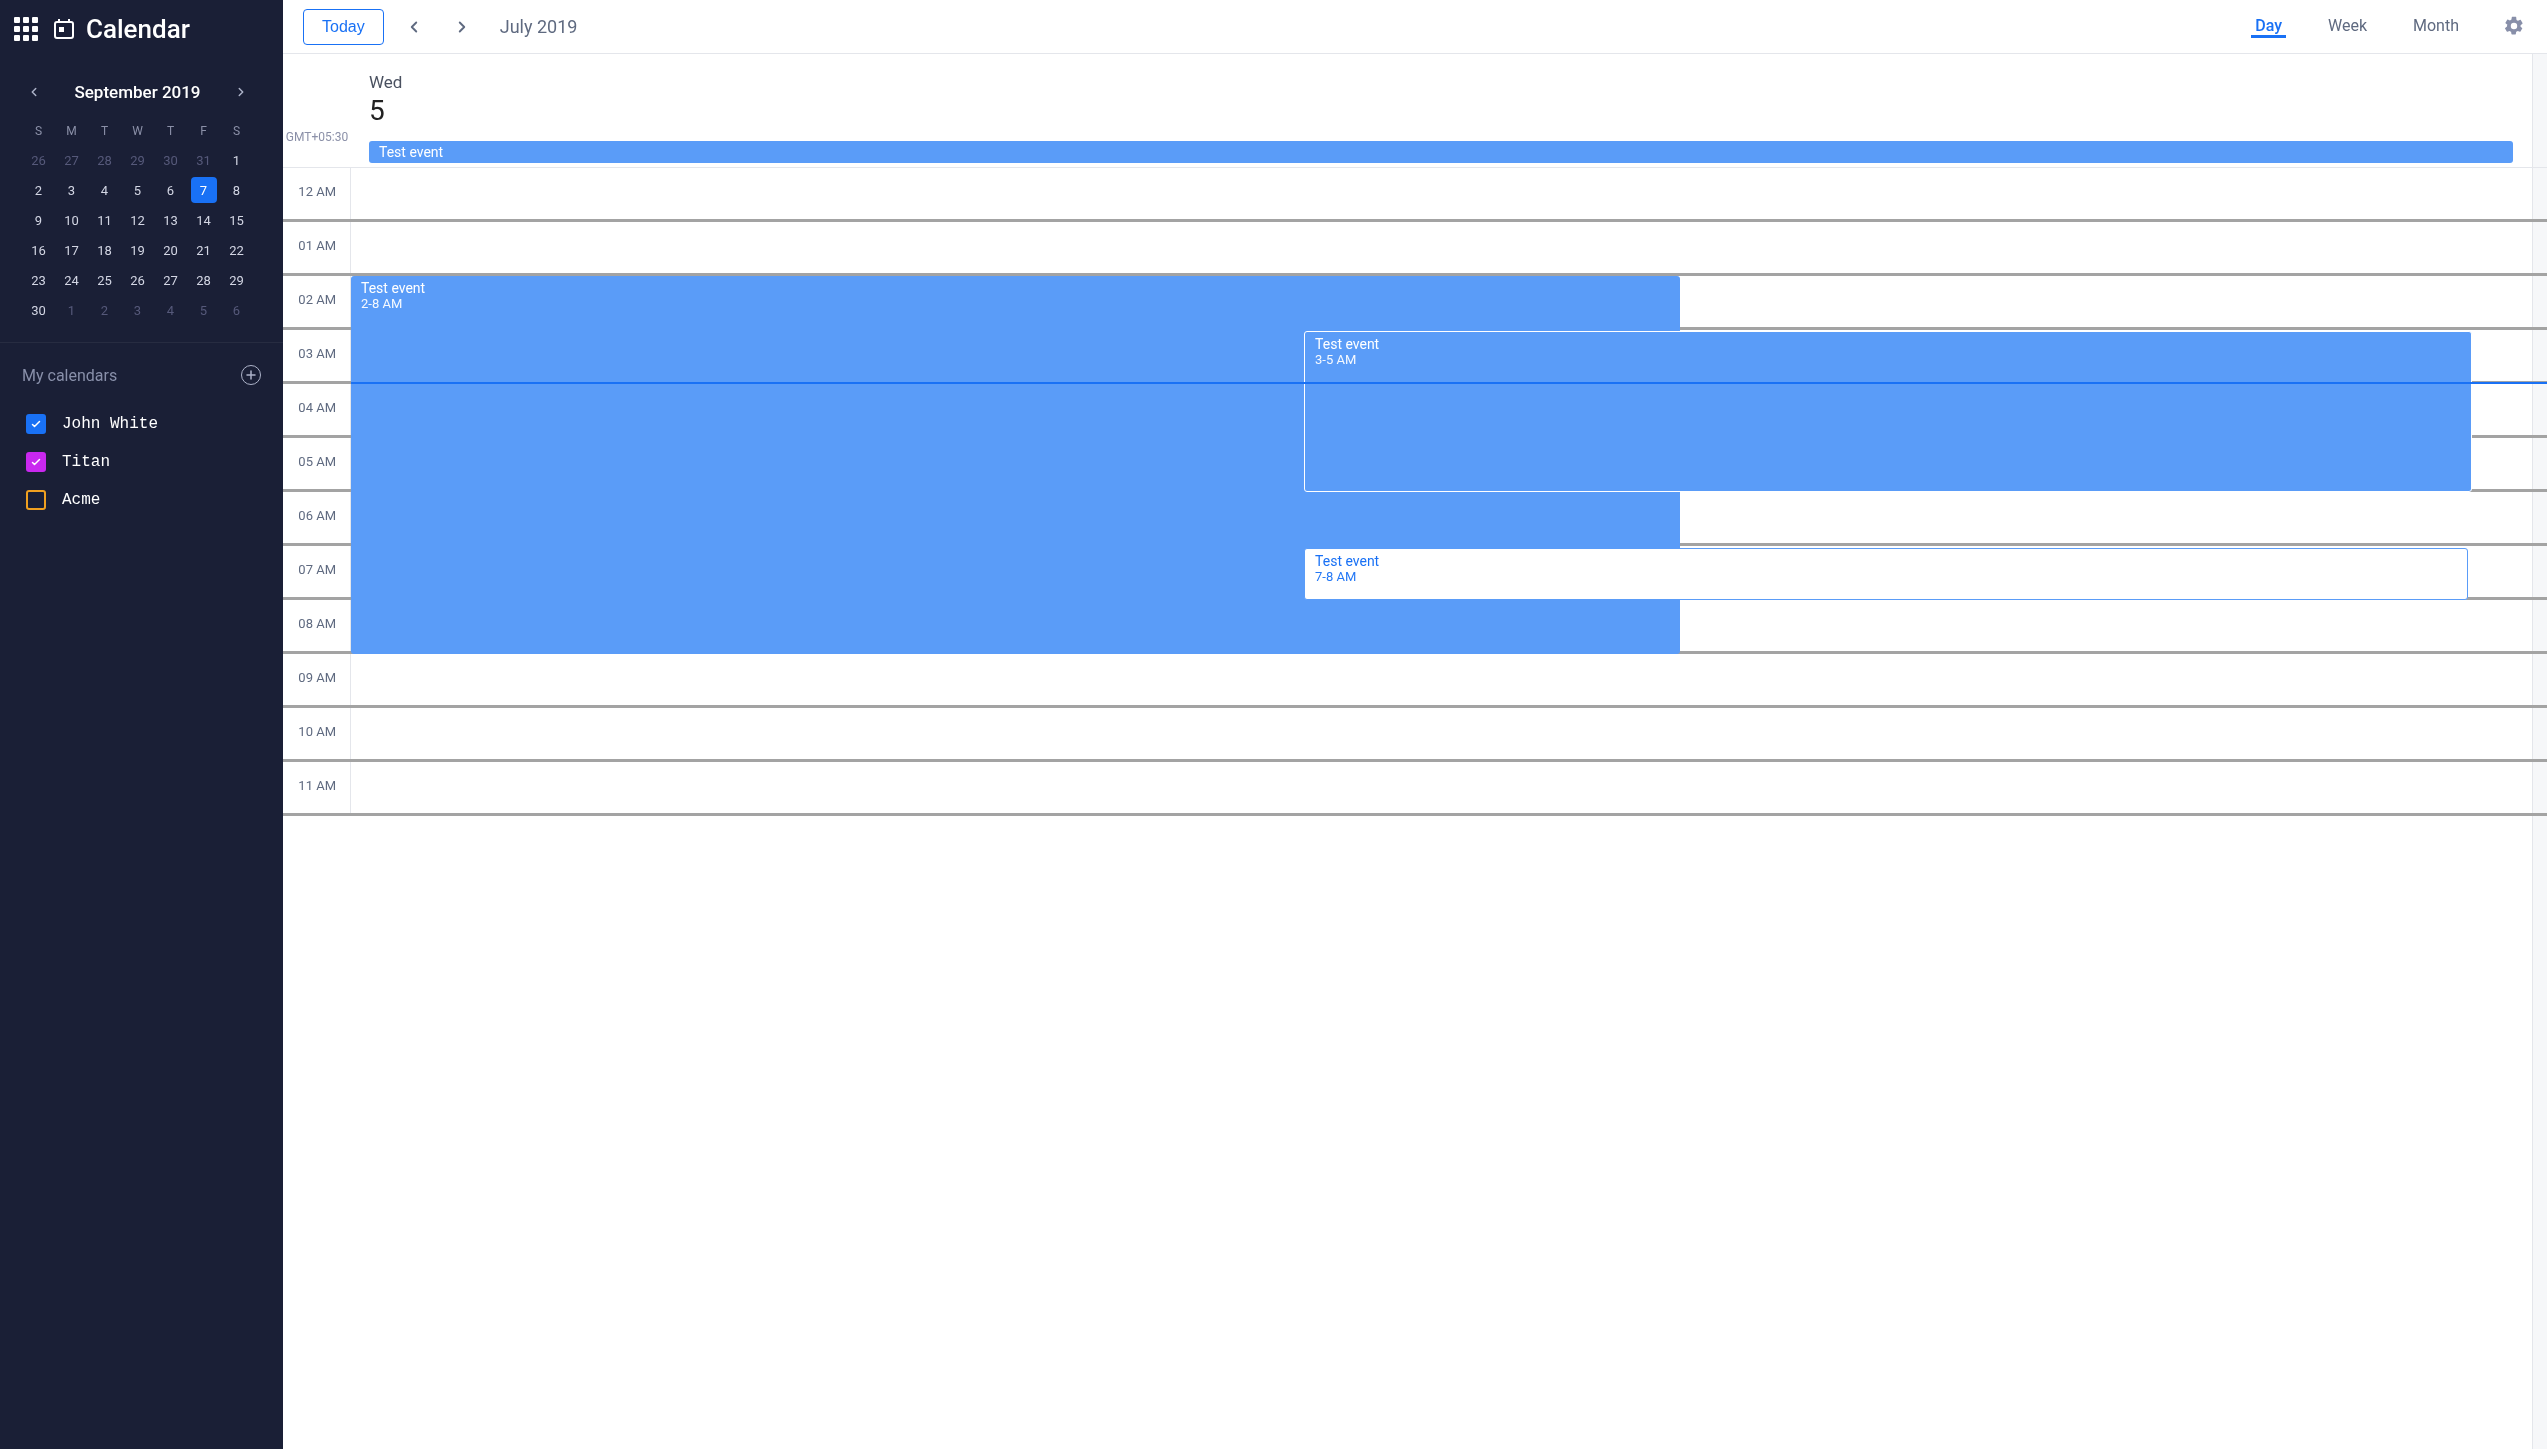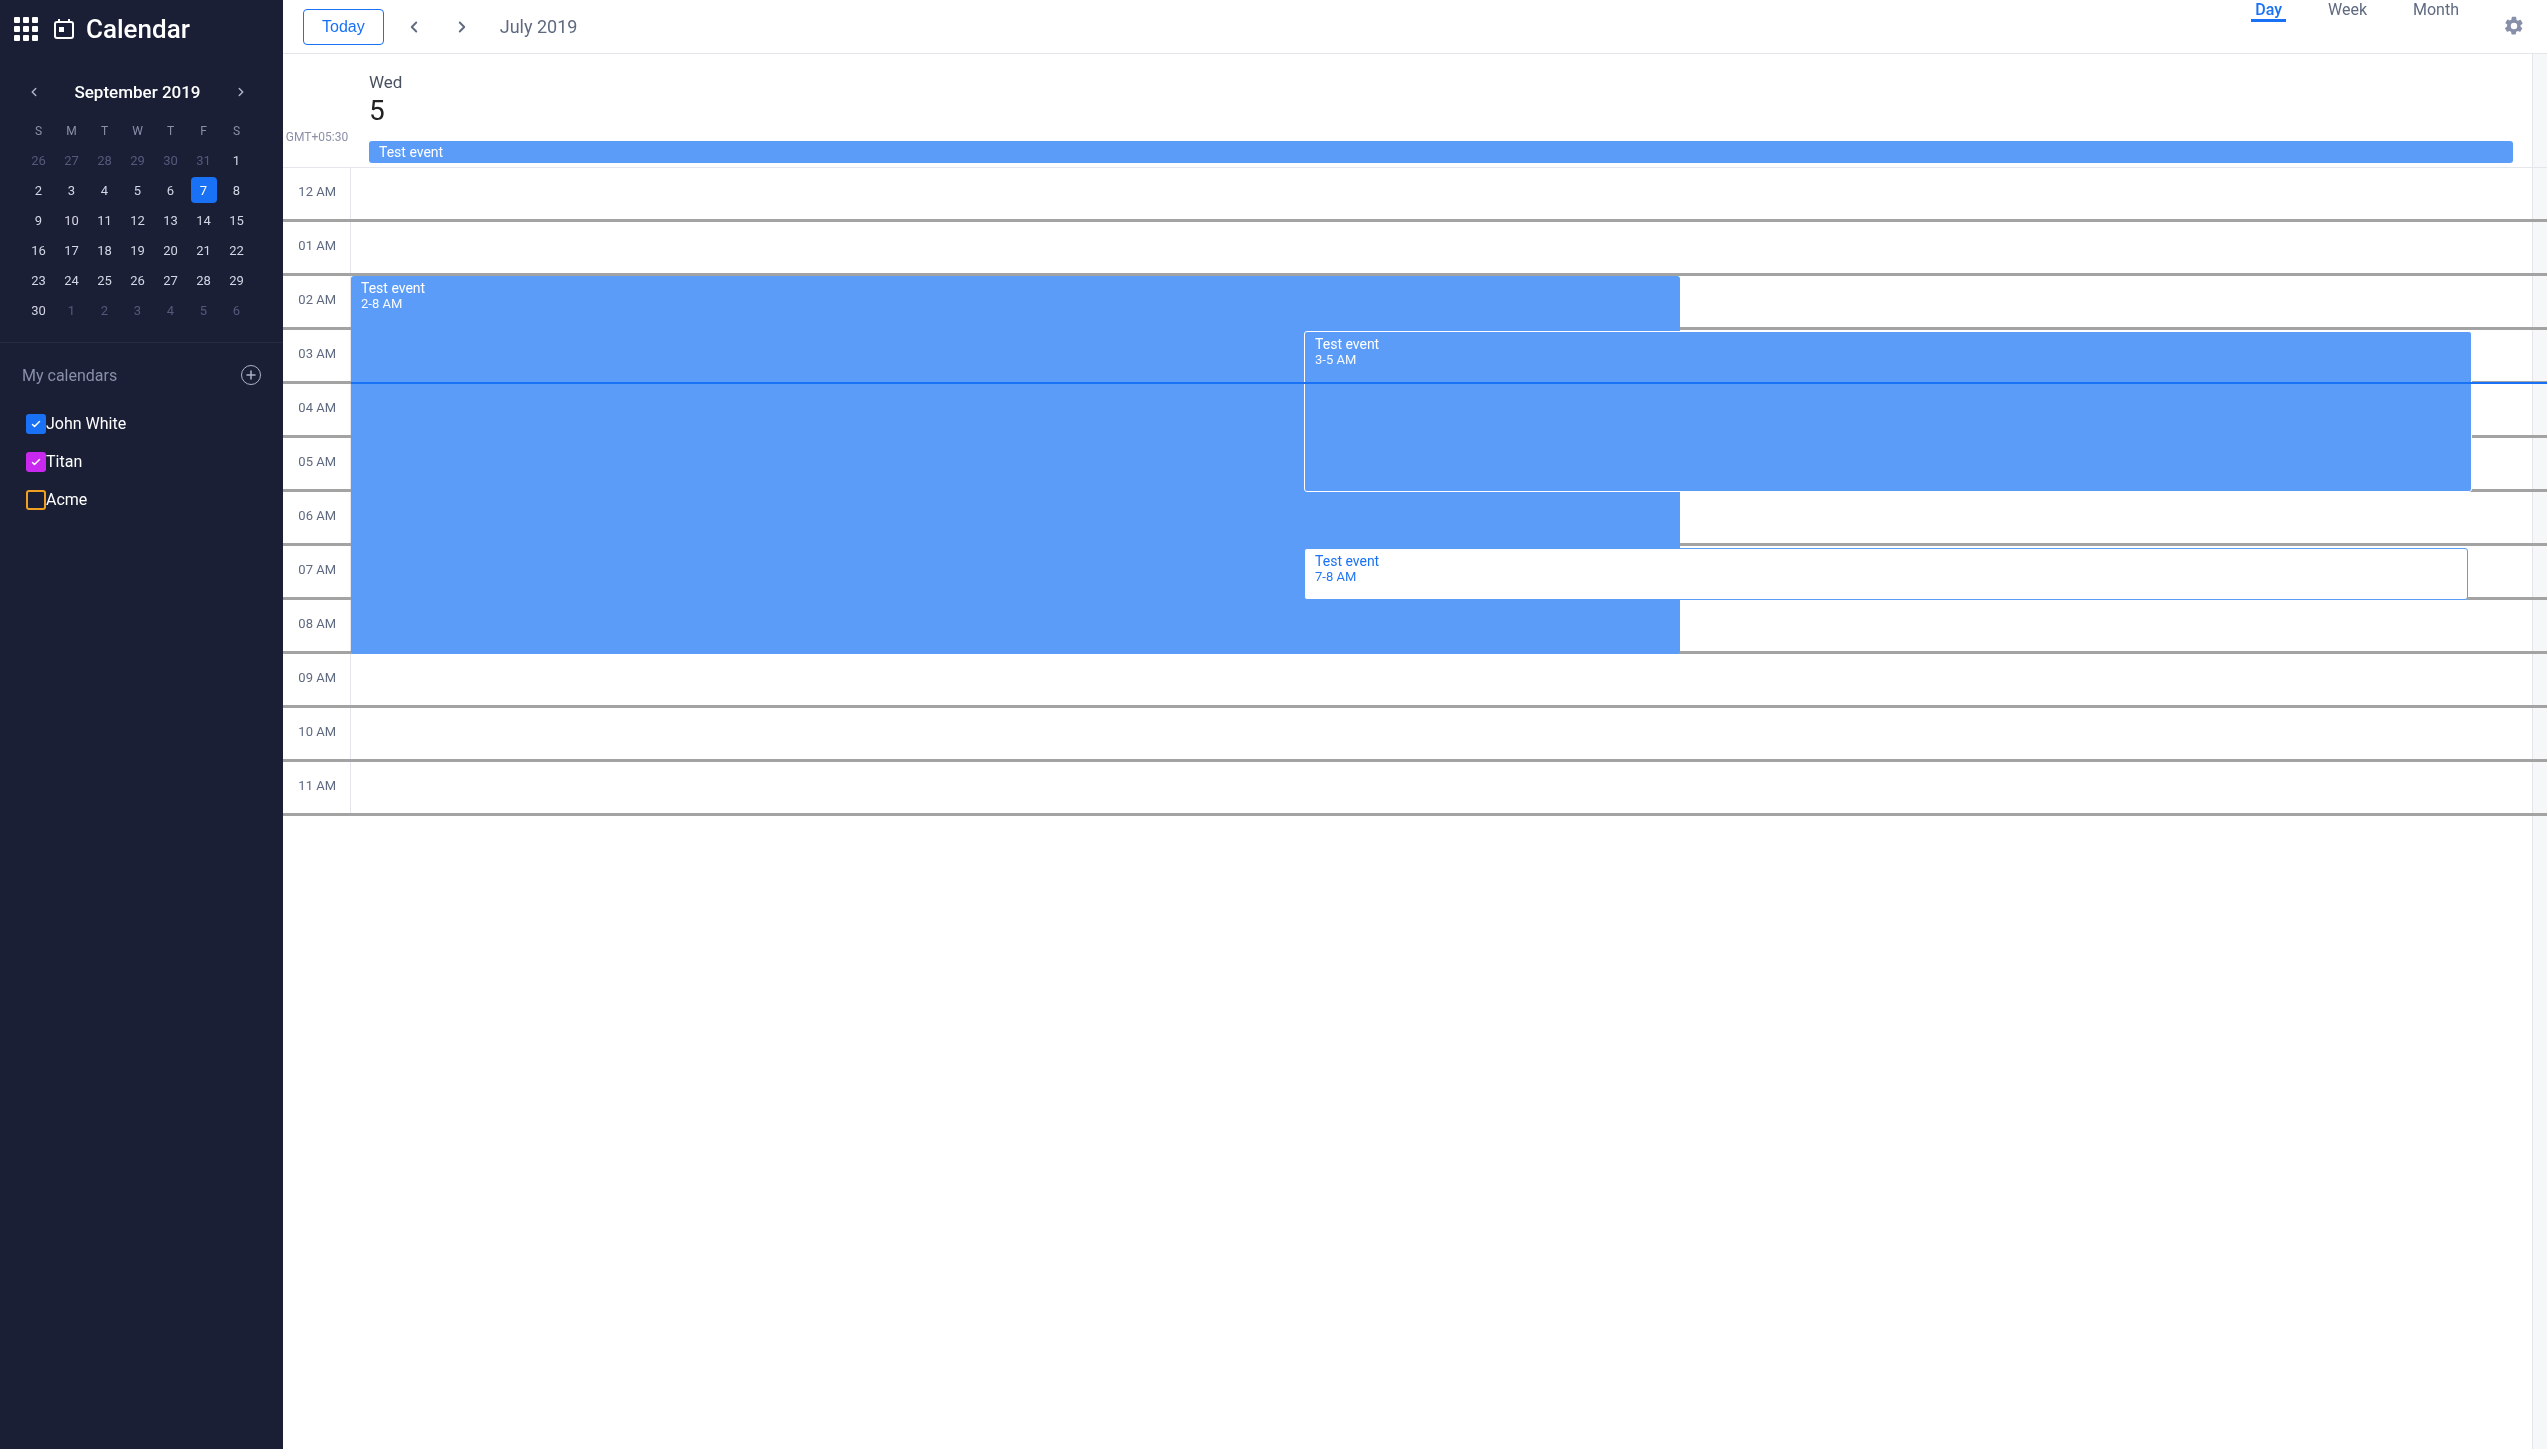--- a/index.html
+++ b/index.html
@@ -147,23 +147,25 @@
       display: flex;
       align-items: center;
       justify-content: center;
       cursor: pointer;
       color: #adb3c9;
       font-size: 14px;
       line-height: 1;
     }
     .cal-item {
       display: flex;
-      align-items: flex-start;
+      align-items: center;
+      gap: 16px;
       padding: 9px 4px;
       cursor: pointer;
+      font-family: Liberation Mono, monospace;
     }
     .cal-checkbox {
       width: 20px;
       height: 20px;
       border-radius: 3px;
       display: flex;
       align-items: center;
       justify-content: center;
       flex-shrink: 0;
     }
@@ -210,21 +212,21 @@
       font-size: 18px;
       color: #5f6a80;
       margin-left: 20px;
     }
     .topbar-spacer {
       flex: 1;
     }
     .view-tabs {
       display: flex;
       gap: 38px;
-      align-items: flex-start;
+      align-items: center;
       height: 54px;
     }
     .view-tab {
       font-size: 16px;
       color: #5f6a80;
       cursor: pointer;
       display: flex;
       align-items: center;
       border-bottom: 3px solid transparent;
       padding: 0 4px;

